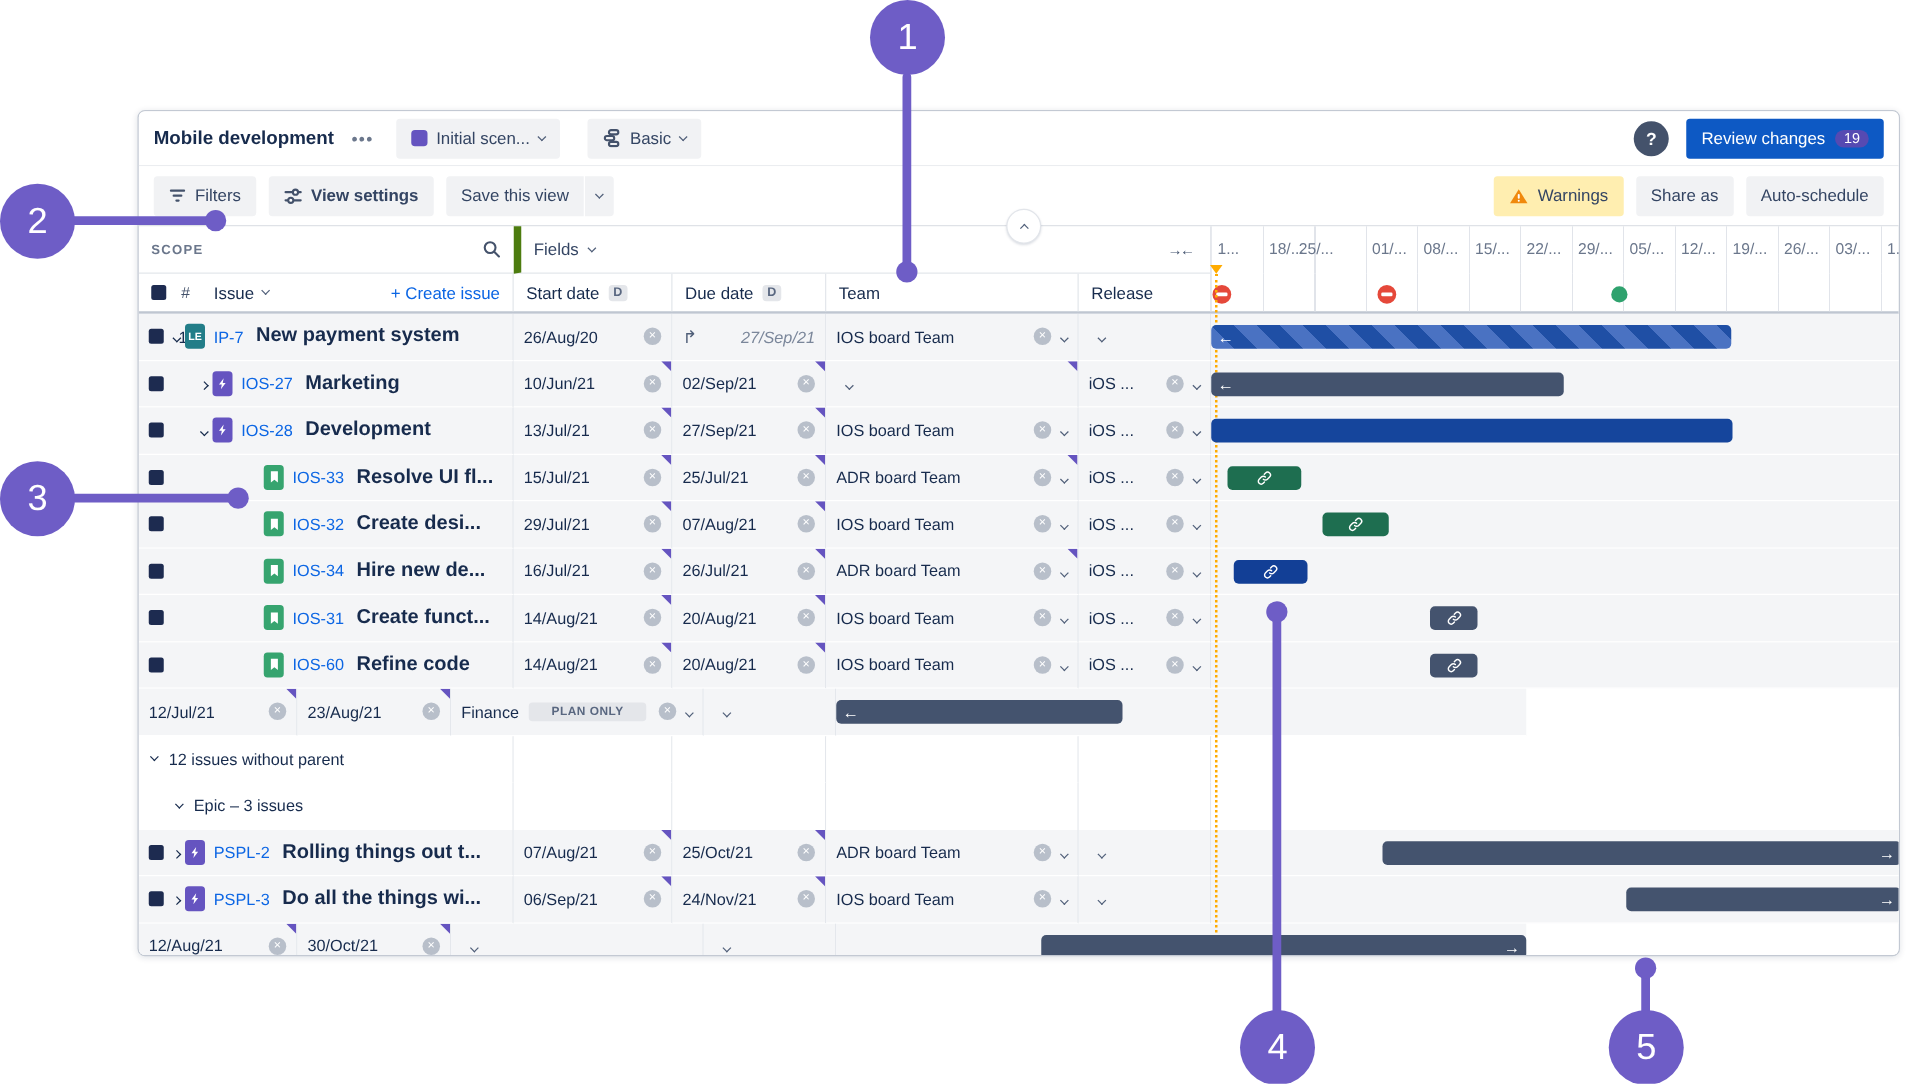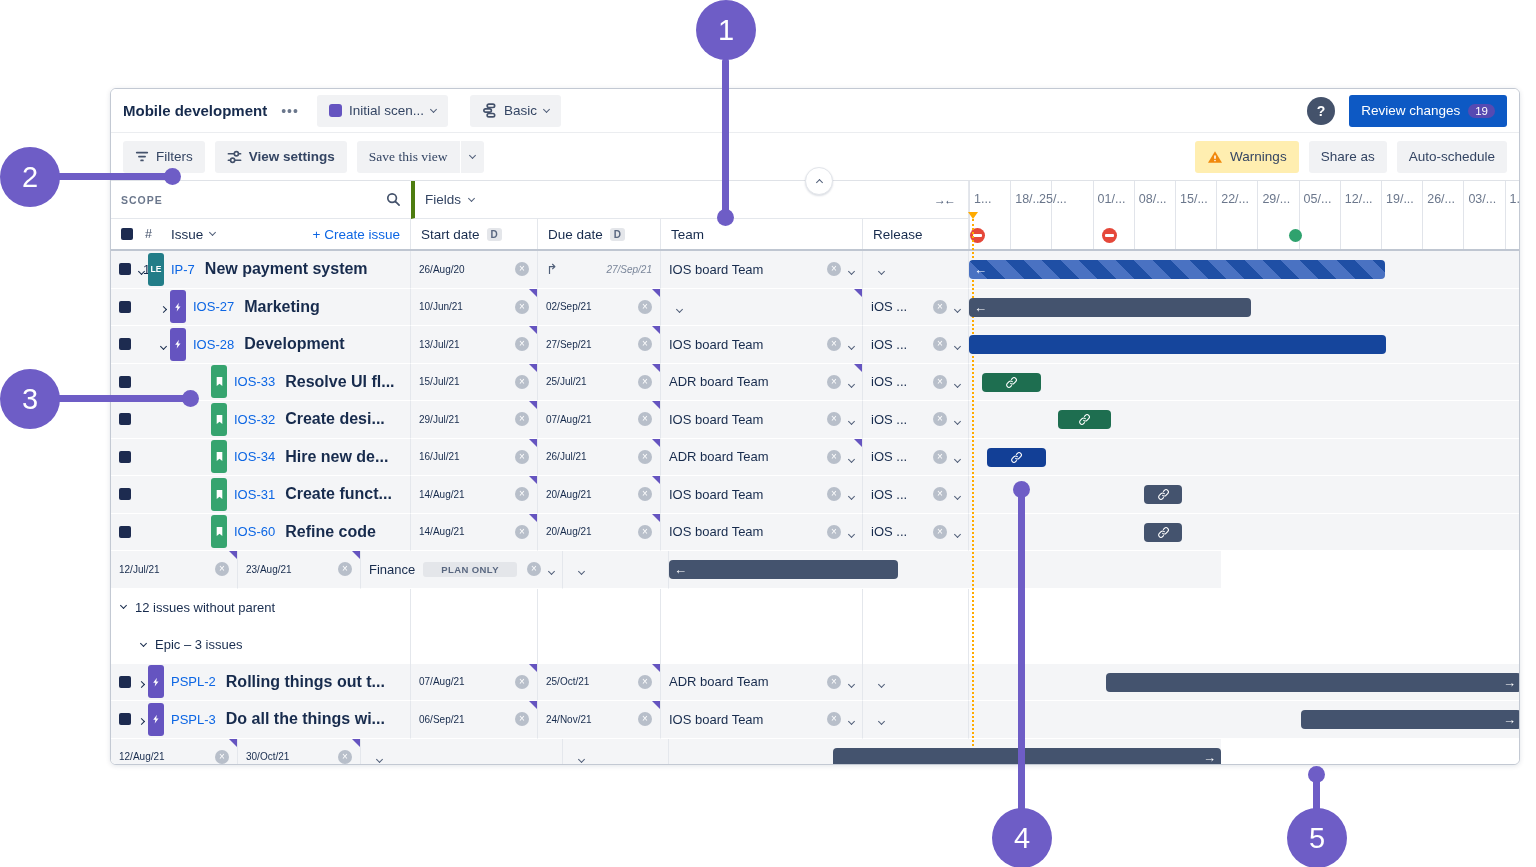--- a/index.html
+++ b/index.html
@@ -22,21 +22,21 @@
   .spacer { flex:1; }
   .help { width:28px; height:28px; border-radius:50%; background:#44526b; color:#fff; font-size:14px; font-weight:700;
           display:flex; align-items:center; justify-content:center; margin-right:14px; cursor:pointer; }
   .review { height:32px; padding:0 12px; background:#0d59c4; border-radius:3px; color:#fff; font-size:13.5px; font-weight:500;
             display:inline-flex; align-items:center; gap:8px; cursor:pointer; }
   .review .badge { background:#564ab2; color:#fff; border-radius:9px; font-size:11.5px; padding:1px 7px; }
 
   
   .toolbar { position:relative; height:48px; display:flex; align-items:center; padding:0 12px; gap:10px; background:#fff; border-bottom:1px solid #dfe2e7; }
   .split { display:flex; }
-  .split .btn:first-child { border-radius:3px 0 0 3px;font-family:Liberation Serif, serif; }
+  .split .btn:first-child { border-radius:3px 0 0 3px; }
   .split .btn.caret { border-radius:0 3px 3px 0; margin-left:1px; padding:0 9px; }
   .btn.warn { background:#ffeeb0; }
   .collapse-circle { position:absolute; left:694px; top:78px; width:28px; height:28px; border-radius:50%; background:#fff;
                      border:1px solid #e2e5ea; box-shadow:0 1px 2px rgba(9,30,66,.15); z-index:4;
                      display:flex; align-items:center; justify-content:center; cursor:pointer; }
 
   
   .chv { display:inline-block; width:7px; height:7px; border-right:2px solid #505f79; border-bottom:2px solid #505f79; transform:rotate(45deg); margin-top:-3px; }
   .chv.up { transform:rotate(-135deg); margin-top:3px; }
   .chv.right { transform:rotate(-45deg); }
@@ -72,27 +72,27 @@
   
   .rows { height:513px; overflow:hidden; position:relative; }
   .row { display:flex; height:37.5px; background:#fff; }
   .row .cellc { display:flex; align-items:center; height:100%; padding:0 8px; position:relative; overflow:hidden; }
   .row.issue .cellc { background:#f4f5f7; border-bottom:1px solid #fff; }
   .row .c-tl { background:#f4f5f7; border-bottom:1px solid #fff; position:relative; }
   .row.group .c-tl, .row.group .cellc { background:#fff; }
   .cb { flex:none; width:12px; height:12px; background:#1d2b50; border-radius:2px; cursor:pointer; }
   .numcol { width:17px; text-align:center; font-size:13px; color:#172b4d; margin-left:7px; flex:none; }
   .twirl { margin:0 4px 0 6px; cursor:pointer; flex:none; }
-  .ticon { flex:none; width:16px; height:33px; border-radius:3px; display:flex; align-items:center; justify-content:center; margin-right:7px; }
+  .ticon { flex:none; width:16px; height:20px; border-radius:3px; display:flex; align-items:center; justify-content:center; margin-right:7px; }
   .ticon.le { background:#227d88; color:#fff; font-size:8.5px; font-weight:700; }
   .ticon.epic { background:#6554c0; }
   .ticon.story { background:#36a46f; }
   .ikey { font-size:13px; color:#0c66e4; text-decoration:none; margin-right:10px; white-space:nowrap; cursor:pointer; }
   .ititle { font-size:16px; color:#172b4d; white-space:nowrap; overflow:hidden; text-overflow:ellipsis;font-weight:bold; }
-  .dateval { font-size:10px; color:#172b4d; white-space:nowrap; }
+  .dateval { font-size:13px; color:#172b4d; white-space:nowrap; }
   .dateval.inferred { color:#7a869a; font-style:italic; margin-left:auto; }
   .rollicon { color:#505f79; font-size:14px; }
   .xc { margin-left:auto; width:14px; height:14px; border-radius:50%; background:#b8bfca; color:#fff; font-size:10px; line-height:13px; text-align:center; flex:none; cursor:pointer; }
   .cellc .chvbtn { margin-left:8px; flex:none; cursor:pointer; }
   .teamval { font-size:13px; color:#172b4d; white-space:nowrap; overflow:hidden; }
   .planonly { background:#e4e6ea; color:#596780; font-size:9.5px; font-weight:700; letter-spacing:.4px; border-radius:3px; padding:2px 18px; margin-left:8px; flex:none; }
   .crn { position:absolute; top:0; right:0; width:0; height:0; border-left:8px solid transparent; border-top:8px solid #6554c0; }
   .grouplbl { font-size:13px; font-weight:500; color:#172b4d; display:flex; align-items:center; gap:9px; }
 
   
@@ -205,21 +205,21 @@
             <div class="cell">
           <span class="scopelbl">SCOPE</span>
           <span style="margin-left:auto;cursor:pointer;">
             <svg width="15" height="15" viewBox="0 0 16 16">
                   <circle cx="6.5" cy="6.5" r="4.6" fill="none" stroke="#44526b" stroke-width="1.8"></circle>
                   <line x1="10.2" y1="10.2" x2="14" y2="14" stroke="#44526b" stroke-width="1.8" stroke-linecap="round"></line>
                 </svg>
           </span>
         </div>
           </div>
-        <div class="c bR" style="width:558px;border-left:4px solid #4d7c0f;border-bottom:1px solid #e4e7ec;">
+        <div class="c bR" style="width:558px;border-left:6px solid #4d7c0f;border-bottom:1px solid #e4e7ec;">
             <div class="cell">
           <span class="fields">
             <span>Fields</span>
             <span class="chv sm"></span>
           </span>
           <span class="collapsecols">→←</span>
         </div>
           </div>
         <div class="c w-tl tl-h1 gridbg" id="tl-cols">
             <span class="tl-lbl" style="left: 5px;">1...</span>

